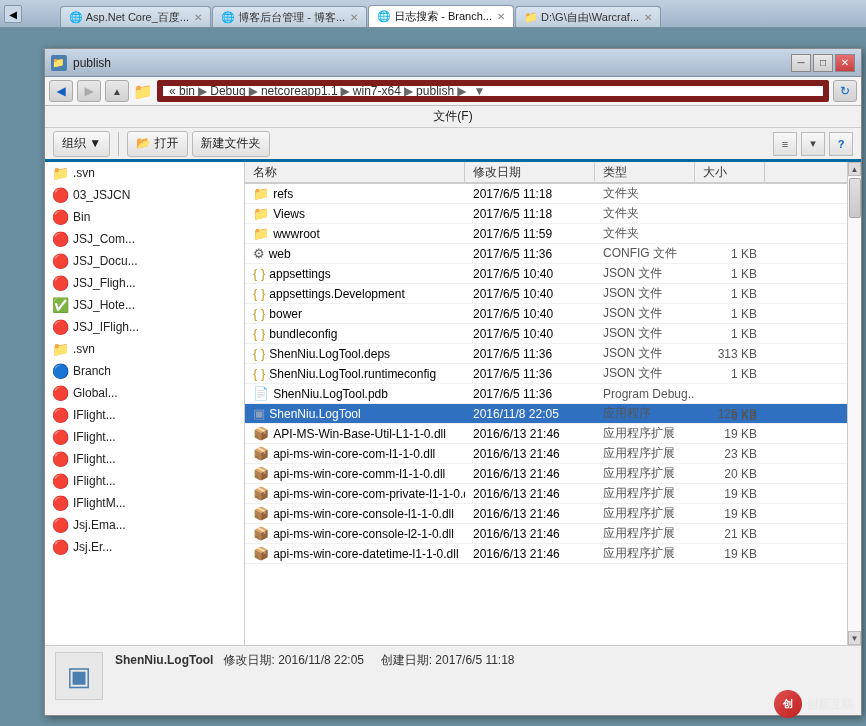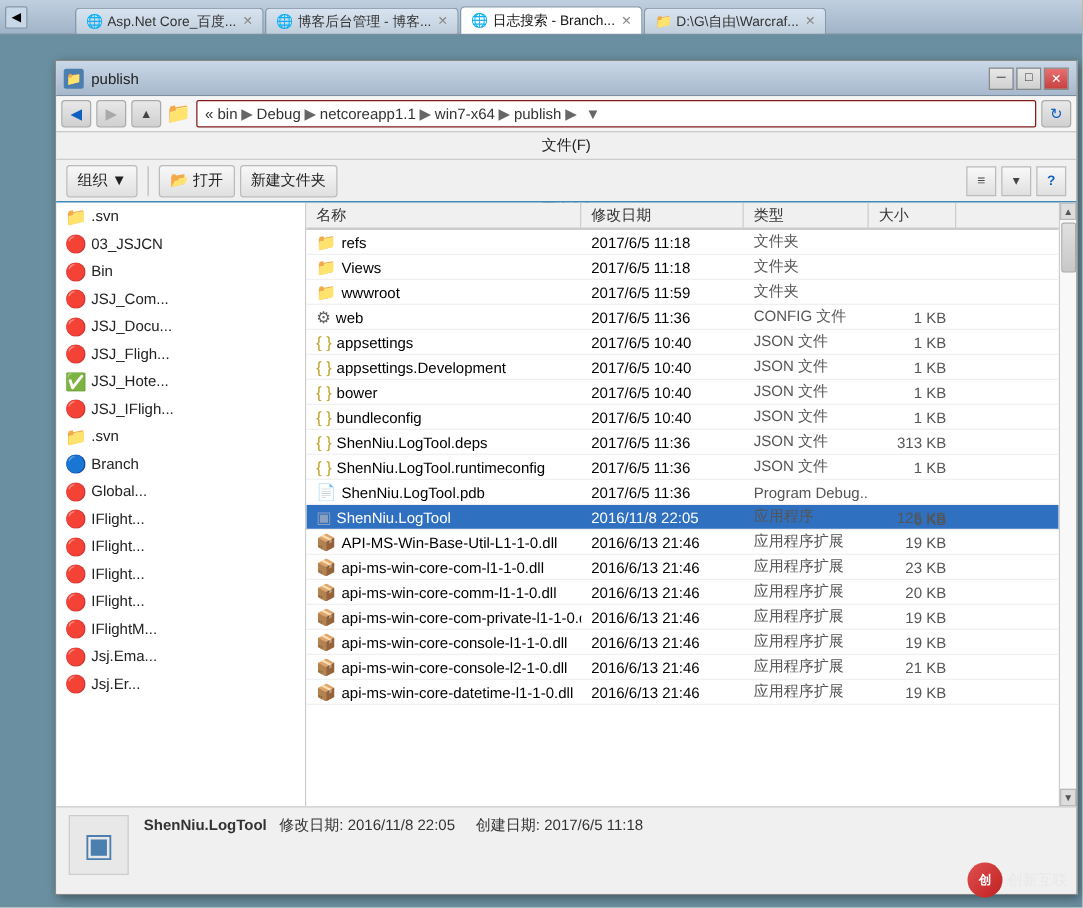--- a/index.html
+++ b/index.html
@@ -79,21 +79,21 @@
       border: 1px solid #aaa;
       border-radius: 3px;
       display: flex; align-items: center; justify-content: center;
       cursor: pointer; font-size: 12px; color: #444;
     }
     .nav-btn.blue-arrow { color: #1060c0; }
     .breadcrumb-bar {
       flex: 1;
       height: 22px;
       background: white;
-      border: 1px solid #7f1d1d;
+      border: 6px solid #7f1d1d;
       border-radius: 2px;
       display: flex; align-items: center;
       padding: 0 6px;
       font-size: 12px; color: #333;
       overflow: hidden;
     }
     .breadcrumb-arrow { color: #666; margin: 0 3px; }
     .refresh-btn {
       width: 24px; height: 22px;
       background: linear-gradient(to bottom, #e8e8e8, #d0d0d0);
@@ -132,21 +132,21 @@
     .menu-item {
       padding: 2px 8px;
       cursor: pointer;
       font-size: 12px; color: #222;
       border-radius: 2px;
     }
 
     
     .toolbar {
       background: #f0f0f0;
-      border-bottom: 1px solid #0369a1;
+      border-bottom: 3px solid #0369a1;
       height: 34px;
       display: flex; align-items: center;
       padding: 0 8px;
       gap: 4px;
       flex-shrink: 0;
     }
     .tool-btn {
       height: 26px;
       padding: 0 8px;
       background: linear-gradient(to bottom, #f8f8f8, #e0e0e0);

